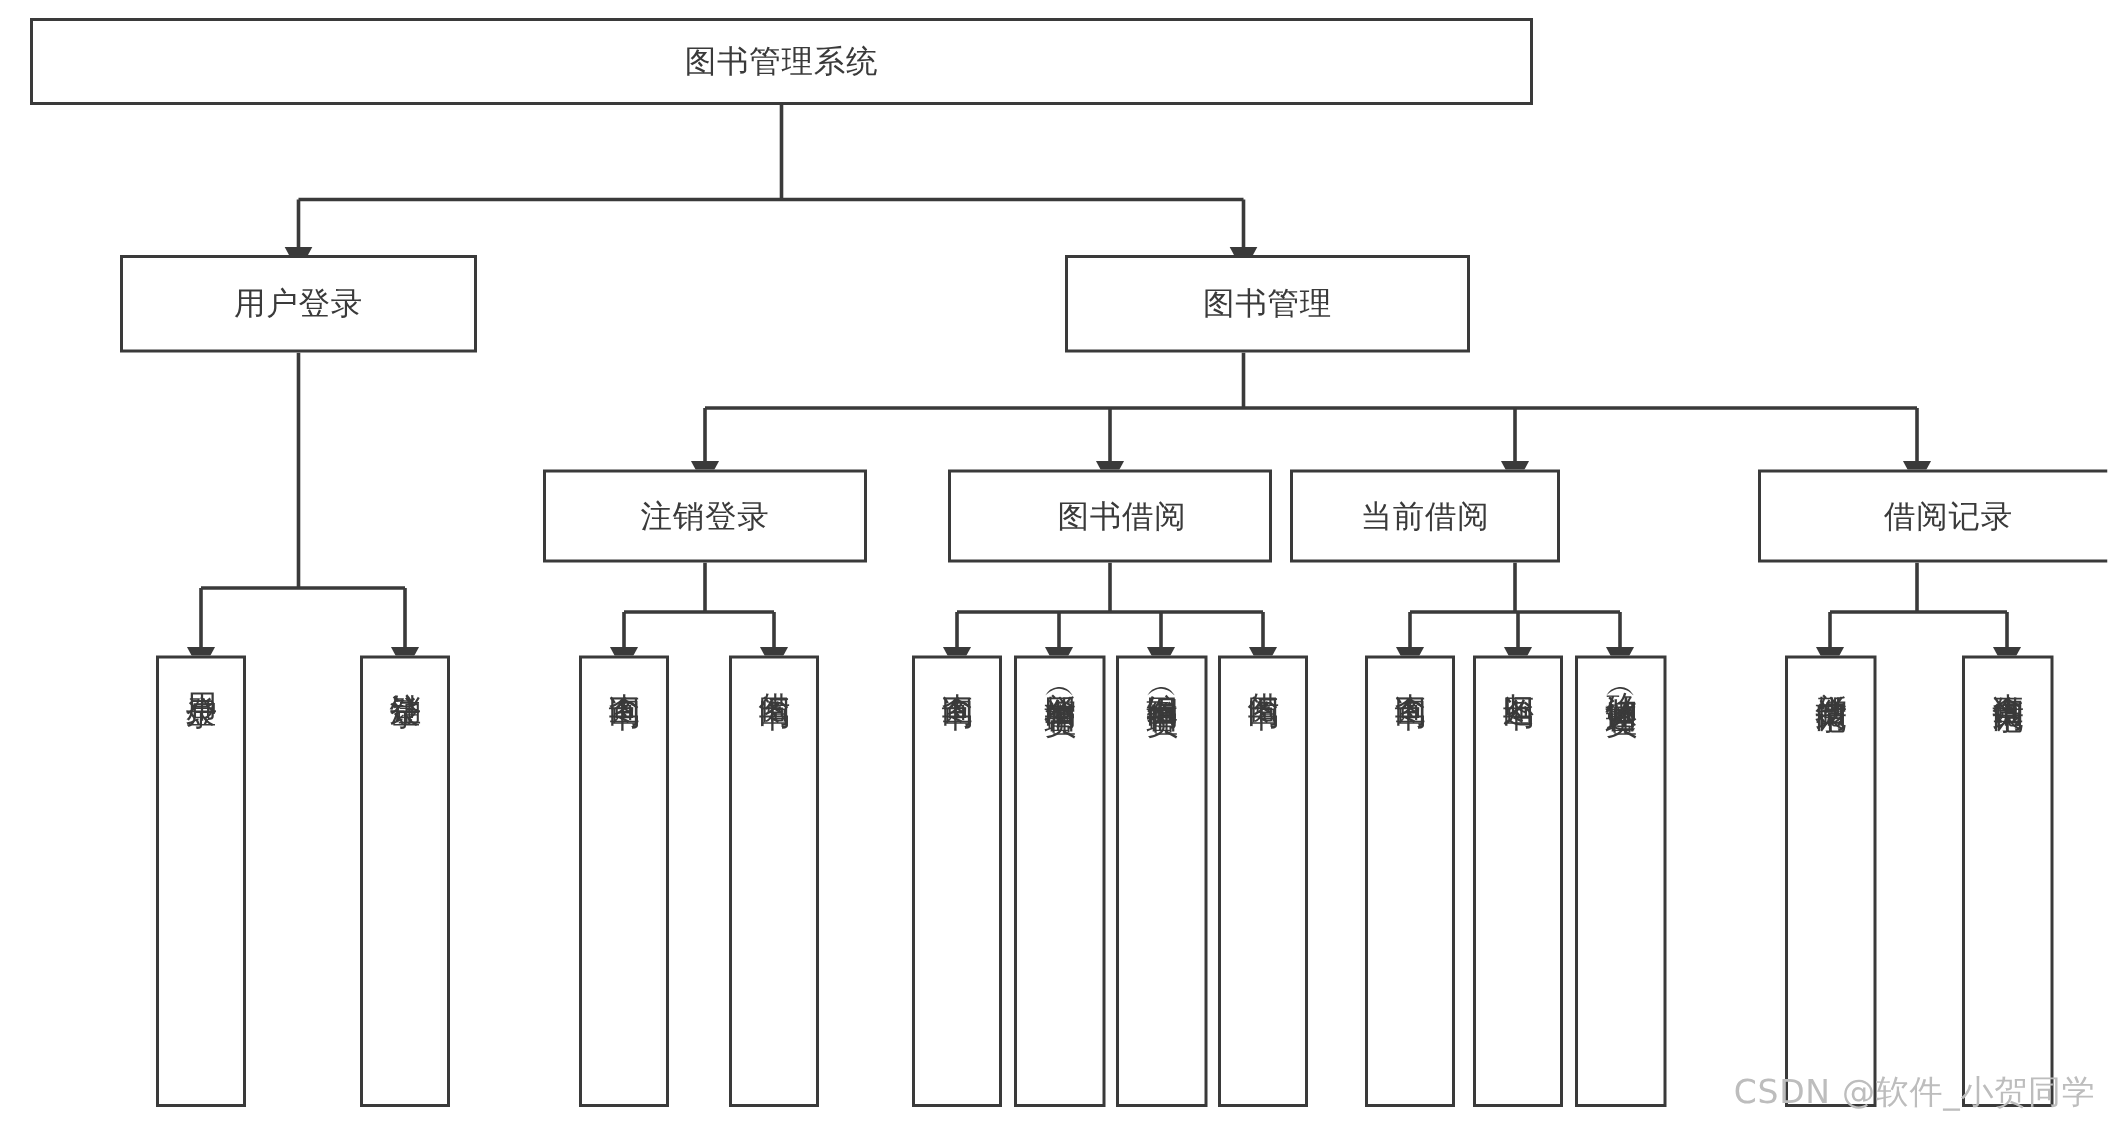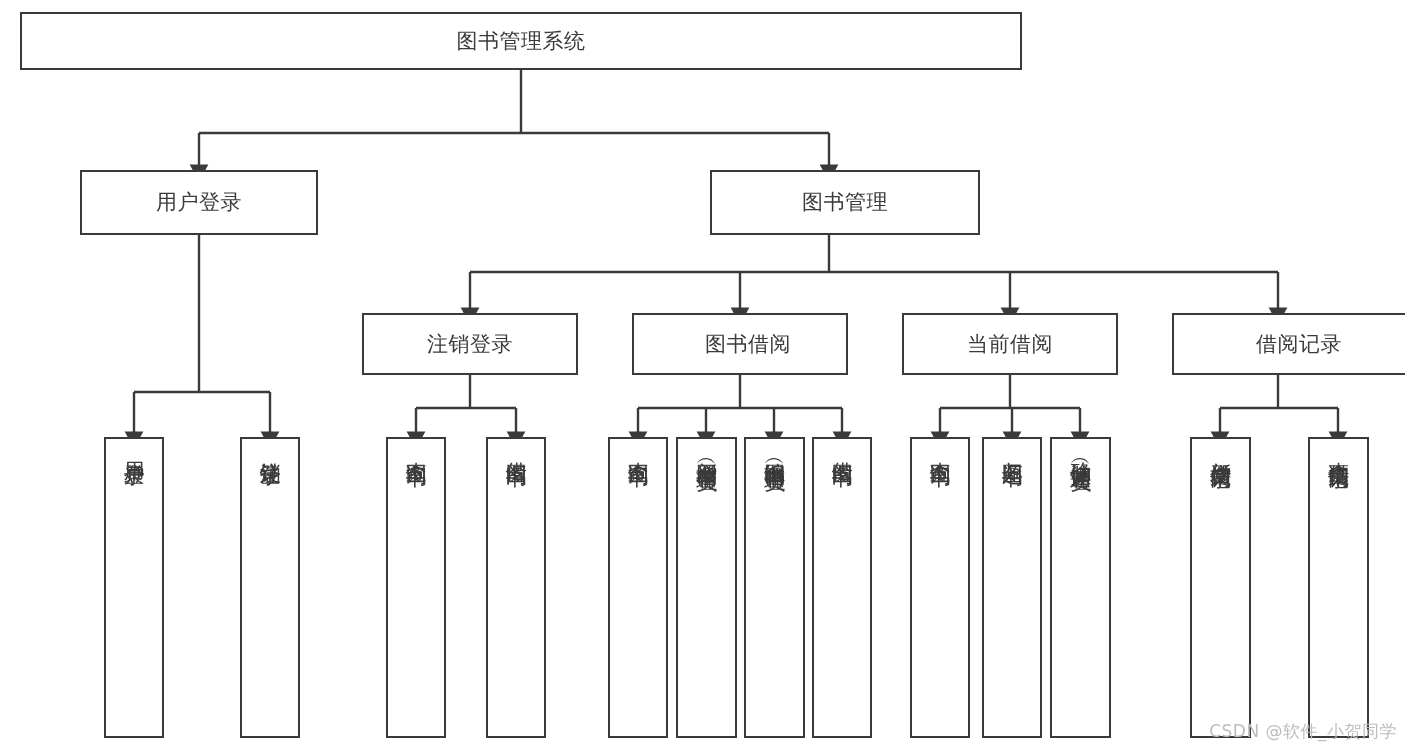--- a/index.html
+++ b/index.html
@@ -53,21 +53,21 @@
     font-size: 21px;
     line-height: 1.08;
     letter-spacing: 1.5px;
     white-space: normal;
     max-height: 100%;
   }
   .watermark {
     position: absolute;
     right: 8px;
     bottom: 4px;
-    font-size: 17px;
+    font-size: 22px;
     color: #bdbdbd;
     letter-spacing: 0.5px;
     white-space: nowrap;
     user-select: none;
   }
 </style>
 </head>
 <body>
 
 <div id="canvas">
@@ -124,21 +124,21 @@
       </div>
       <div class="node" style="left: 710px; top: 170px; width: 270px; height: 65px;">
         <span class="label">图书管理</span>
       </div>
       <div class="node" style="left: 362px; top: 313px; width: 216px; height: 62px;">
         <span class="label">注销登录</span>
       </div>
       <div class="node" style="left: 632px; top: 313px; width: 216px; height: 62px; padding-left: 16px;">
         <span class="label">图书借阅</span>
       </div>
-      <div class="node" style="left: 902px; top: 313px; width: 216px; height: 62px; text-align: right;">
+      <div class="node" style="left: 860px; top: 313px; width: 180px; height: 62px; text-align: right;">
         <span class="label">当前借阅</span>
       </div>
       <div class="node" style="left: 1172px; top: 313px; width: 254px; height: 62px; align-items: center;">
         <span class="label">借阅记录</span>
       </div>
       <div class="node vertical" style="left: 104px; top: 437px; width: 60px; height: 301px;">
         <span class="label">用户登录</span>
       </div>
       <div class="node vertical" style="left: 240px; top: 437px; width: 60px; height: 301px;">
         <span class="label">注销登录</span>

